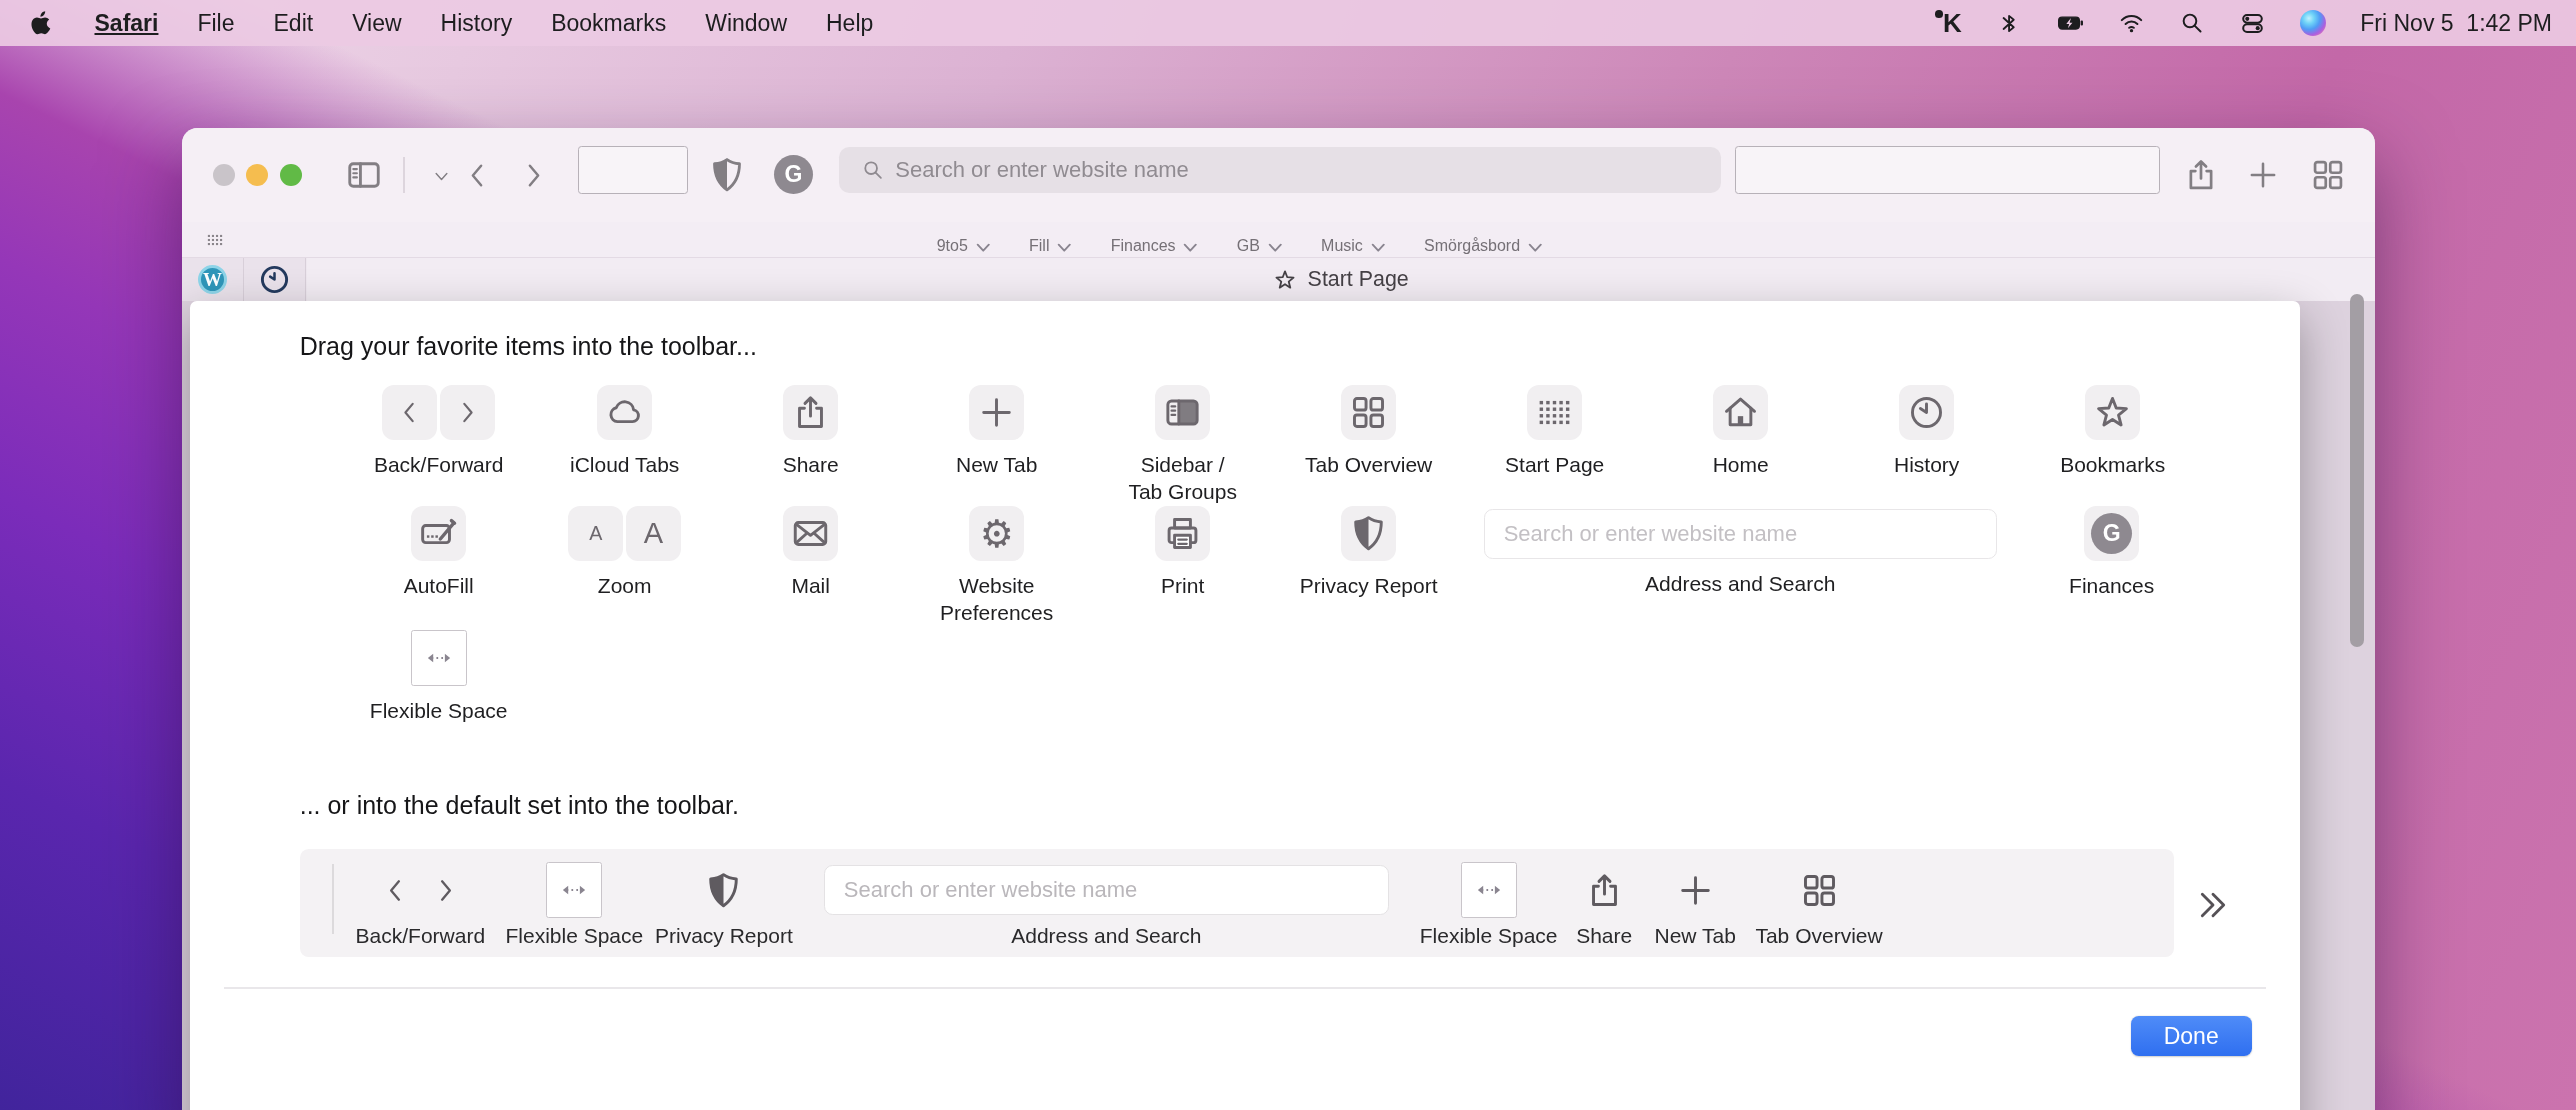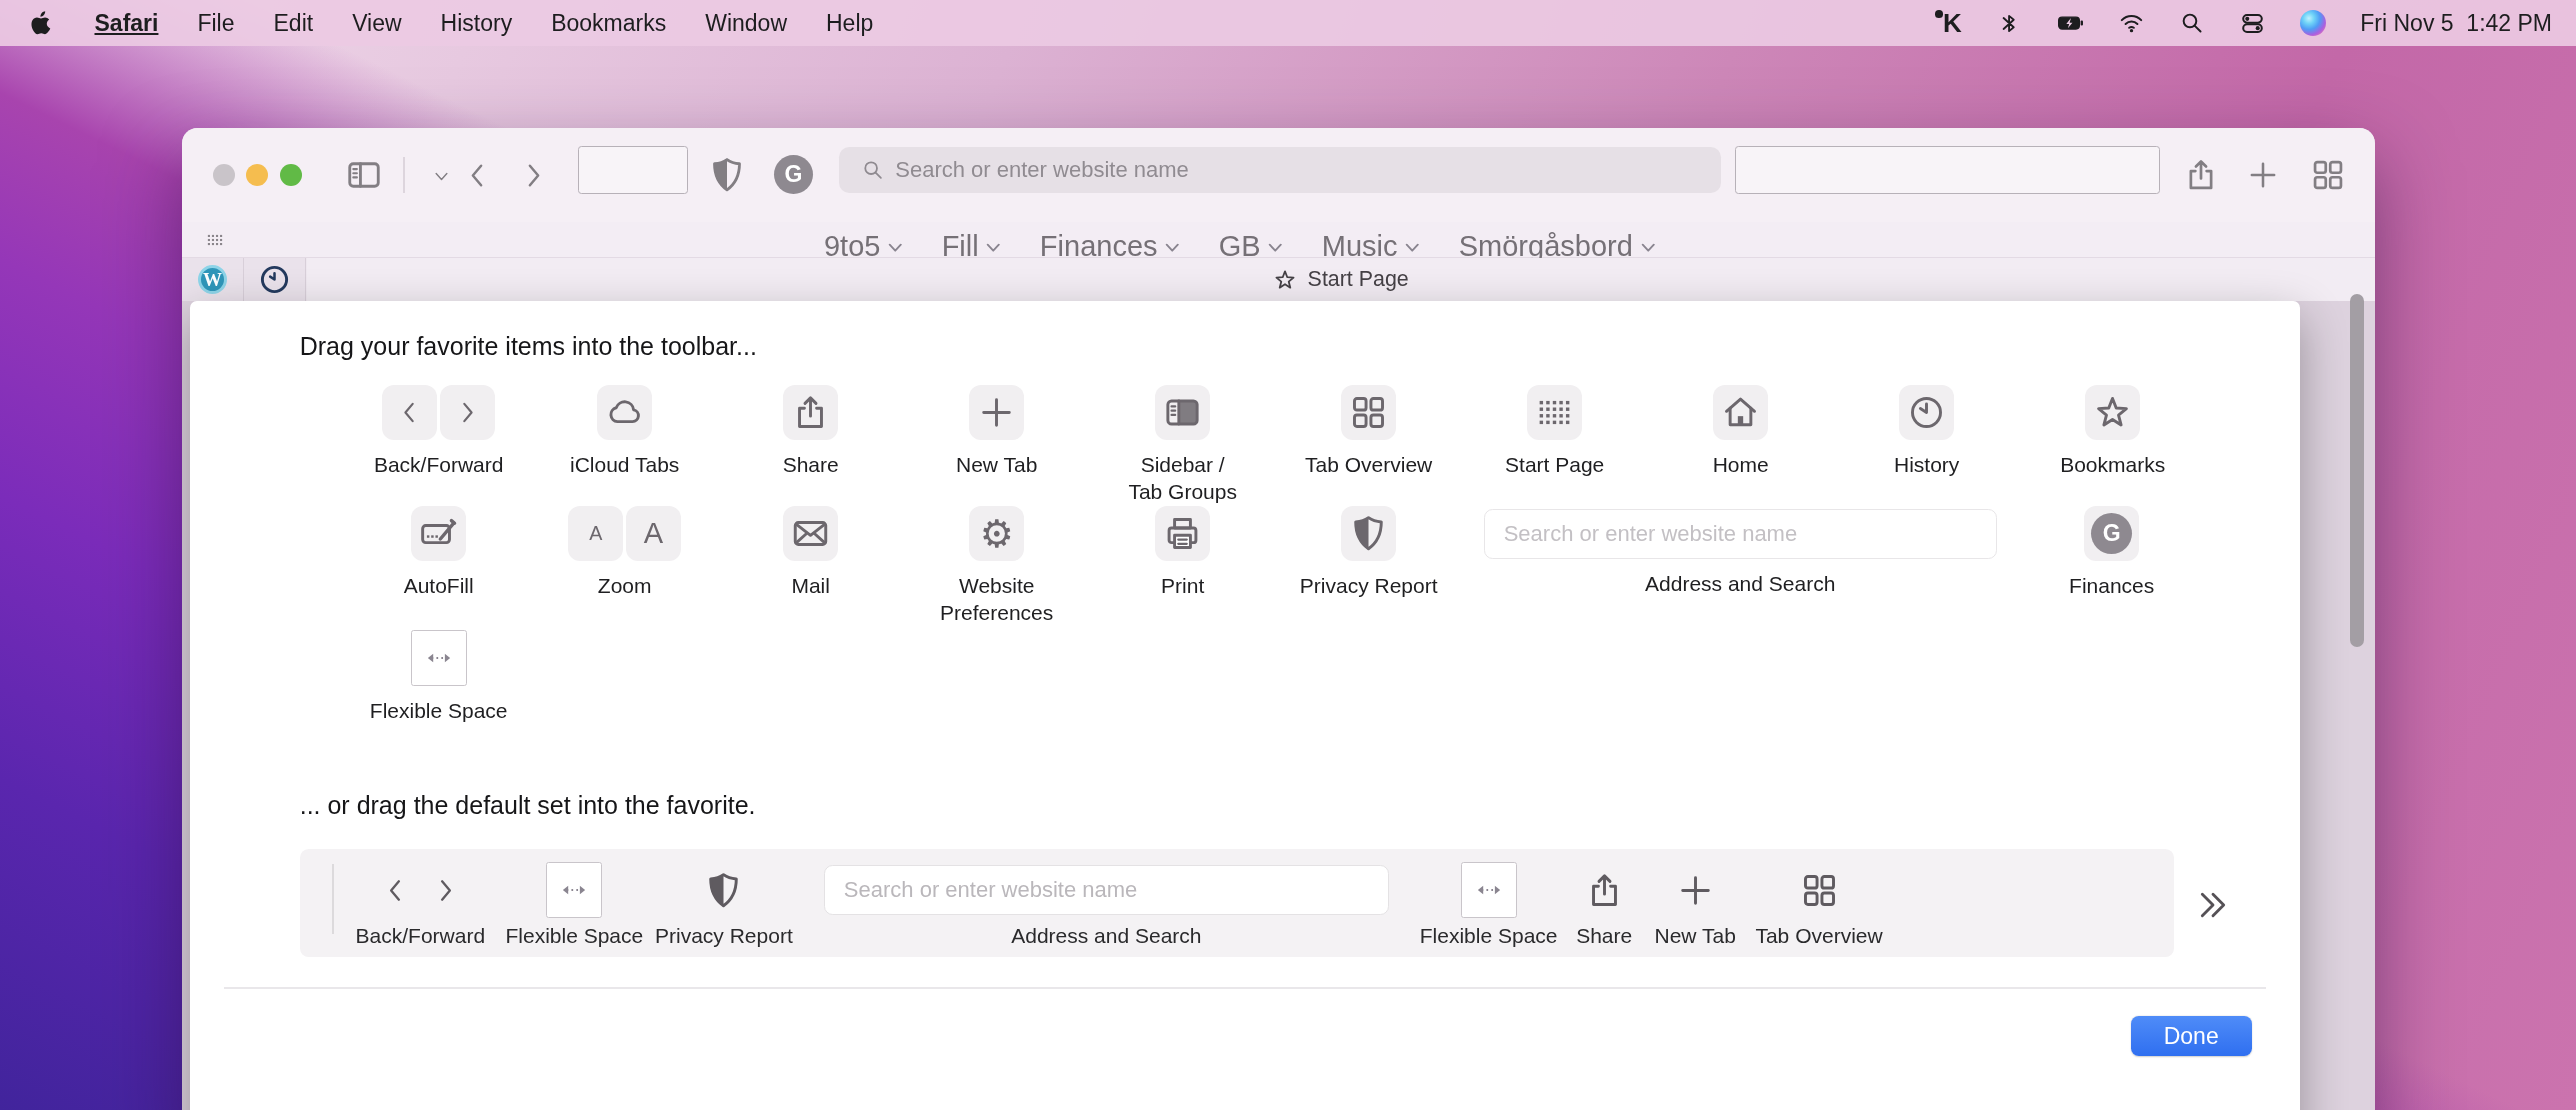--- a/index.html
+++ b/index.html
@@ -43,21 +43,21 @@
   .tb-search input { border:none; outline:none; background:transparent; font-size:22px; width:770px;
     font-family:"Liberation Sans","DejaVu Sans",sans-serif; color:#3c383d; }
   .tb-search input::placeholder { color:#908b91; }
   .g-circle { width:39px; height:39px; border-radius:50%; background:#8e8990; color:#fff; font-weight:700; font-size:23px;
     display:flex; align-items:center; justify-content:center; }
 
   .win-favbar { position:absolute; left:0; top:94px; width:2193px; height:36px; background:#f3edf4; border-bottom:0.9px solid #e3dae4;
     display:flex; align-items:center; justify-content:center; }
   .fav-grid { position:absolute; left:20.5px; top:6px; color:#8a858b; }
   .fav-items { display:flex; gap:39px; transform:translateX(-39px); }
-  .fav-item { display:flex; align-items:center; gap:7.7px; color:#757076; font-size:29px; white-space:nowrap;margin-top:13px; }
+  .fav-item { display:flex; align-items:center; gap:7.7px; color:#757076; font-size:16px; white-space:nowrap;margin-top:13px; }
   .fav-item svg { margin-top:2.6px; }
 
   .win-tabbar { position:absolute; left:0; top:130px; width:2193px; height:43px; background:#eee7ef; }
   .pinned-tab { position:absolute; top:0; height:43px; width:62px; background:#eae2eb; border-right:0.9px solid #d8cfd9;
     display:flex; align-items:center; justify-content:center; }
   .pinned-tab.first { border-left:none; }
   .wp-badge { width:29px; height:29px; border-radius:50%; background:#2f96b9; border:3.4px solid #8ed4e8; color:#fff;
     font-family:"Liberation Serif","DejaVu Serif",serif; font-weight:700; font-size:19px; display:flex; align-items:center; justify-content:center; }
   .active-tab { position:absolute; left:125px; top:0; height:43px; width:2068px; background:#f2ecf3;
     display:flex; align-items:center; justify-content:center; gap:10.3px; color:#454146; font-size:21.4px; }
@@ -560,21 +560,21 @@
           <span class="boxed">
             <svg width="34" height="34" viewBox="0 0 32 32" style="display:block">
               <path d="M9 16 H23" stroke="currentColor" stroke-width="2" stroke-dasharray="1.6 3"></path>
               <path d="M10.5 12 L5.5 16 L10.5 20 Z" fill="currentColor"></path>
               <path d="M21.5 12 L26.5 16 L21.5 20 Z" fill="currentColor"></path>
             </svg>
           </span>
           <div class="p-label">Flexible Space</div>
         </div>
       </div>
-    <div class="sheet-subtitle">... or drag the default set into the favorite.</div>
+    <div class="sheet-subtitle">... or into the default set into the toolbar.</div>
     <div class="default-bar">
         <div class="ds-divider" style="margin-left: 15.4px;"></div>
         <div class="ds-cell" style="width: 163px; margin-left: 5.1px;">
           <div class="ds-icons">
             <span>
               <svg width="31" height="31" viewBox="0 0 32 32" style="display:block">
                 <path d="M19.5 6.5 L11.5 16 L19.5 25.5" fill="none" stroke="currentColor" stroke-width="2.4" stroke-linecap="round" stroke-linejoin="round"></path>
               </svg>
             </span>
             <span>

